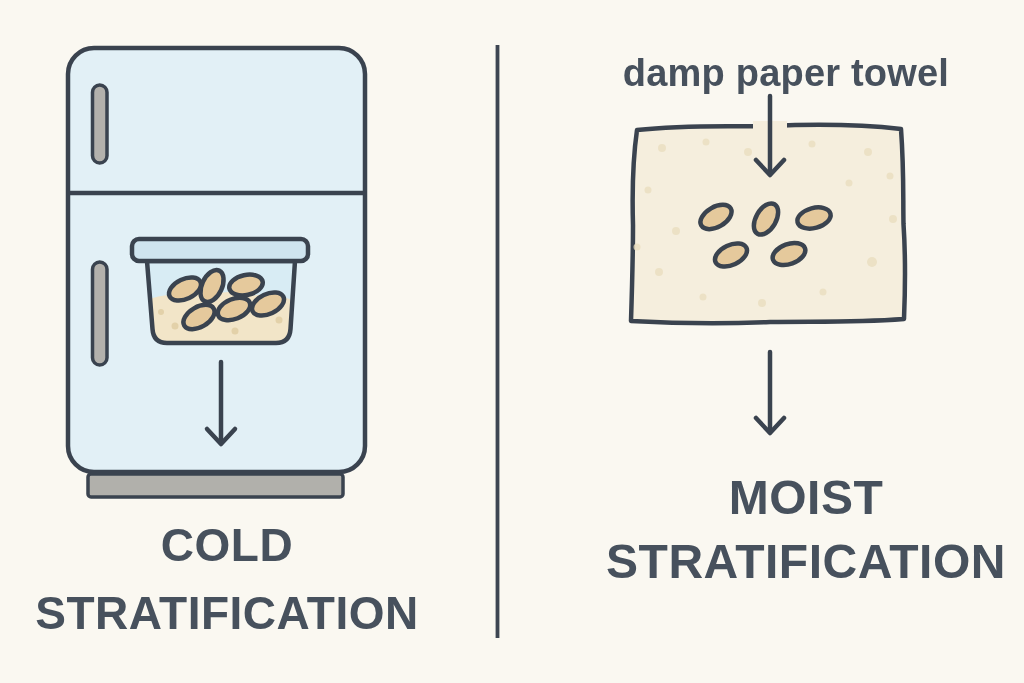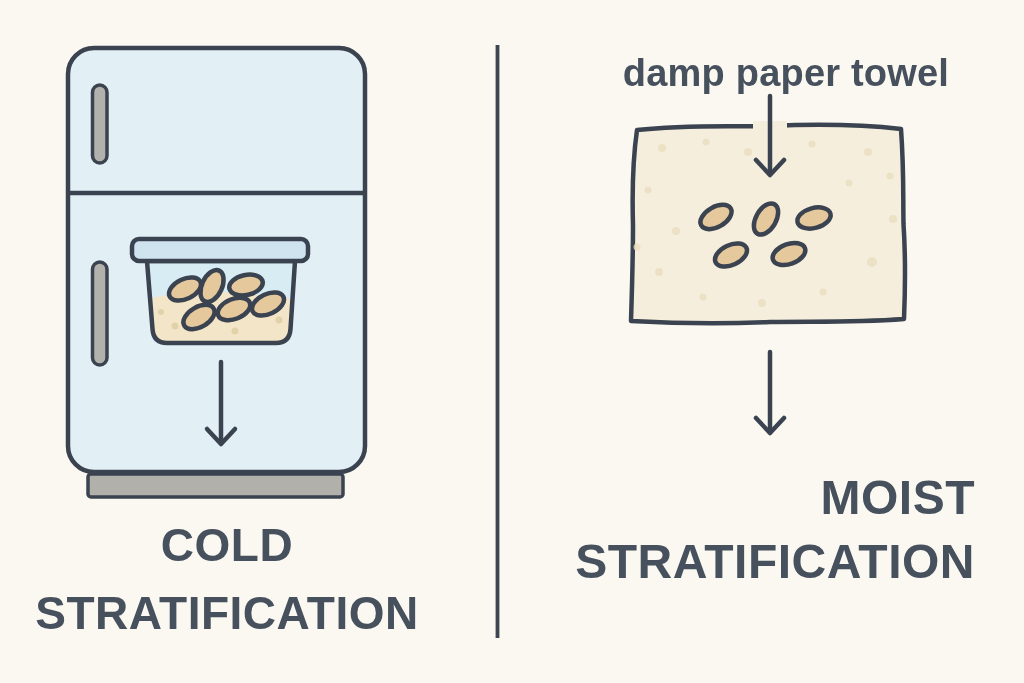--- a/index.html
+++ b/index.html
@@ -27,21 +27,21 @@
   .seed{fill:var(--seed-fill);stroke:var(--outline);stroke-width:4.5;}
   .towel{fill:var(--towel-fill);stroke:var(--outline);stroke-width:4.5;stroke-linejoin:round;}
   .speckle{fill:var(--towel-speckle);}
   .gap-cover{stroke:var(--towel-fill);stroke-width:11;fill:none;}
   .arrow{stroke:var(--arrow);stroke-width:4.5;fill:none;stroke-linecap:round;stroke-linejoin:round;}
   .divider{stroke:var(--divider);stroke-width:3.8;fill:none;}
 
   
   .caption{position:absolute;text-align:center;color:var(--text);font-weight:800;letter-spacing:.5px;}
   .caption-left{left:27px;top:511px;width:400px;font-size:46px;line-height:68px;}
-  .caption-right{left:575px;top:466px;width:400px;font-size:48px;line-height:64px;text-align:right;}
+  .caption-right{left:606px;top:466px;width:400px;font-size:48px;line-height:64px;}
   .top-label{position:absolute;left:586px;top:41px;width:400px;text-align:center;
              color:var(--text);font-weight:800;font-size:38px;line-height:48px;letter-spacing:.2px;margin-top:8px;}
 </style>
 </head>
 <body>
 
 <div class="canvas">
 
   <svg class="art" viewBox="0 0 1024 683" xmlns="http://www.w3.org/2000/svg">
 

